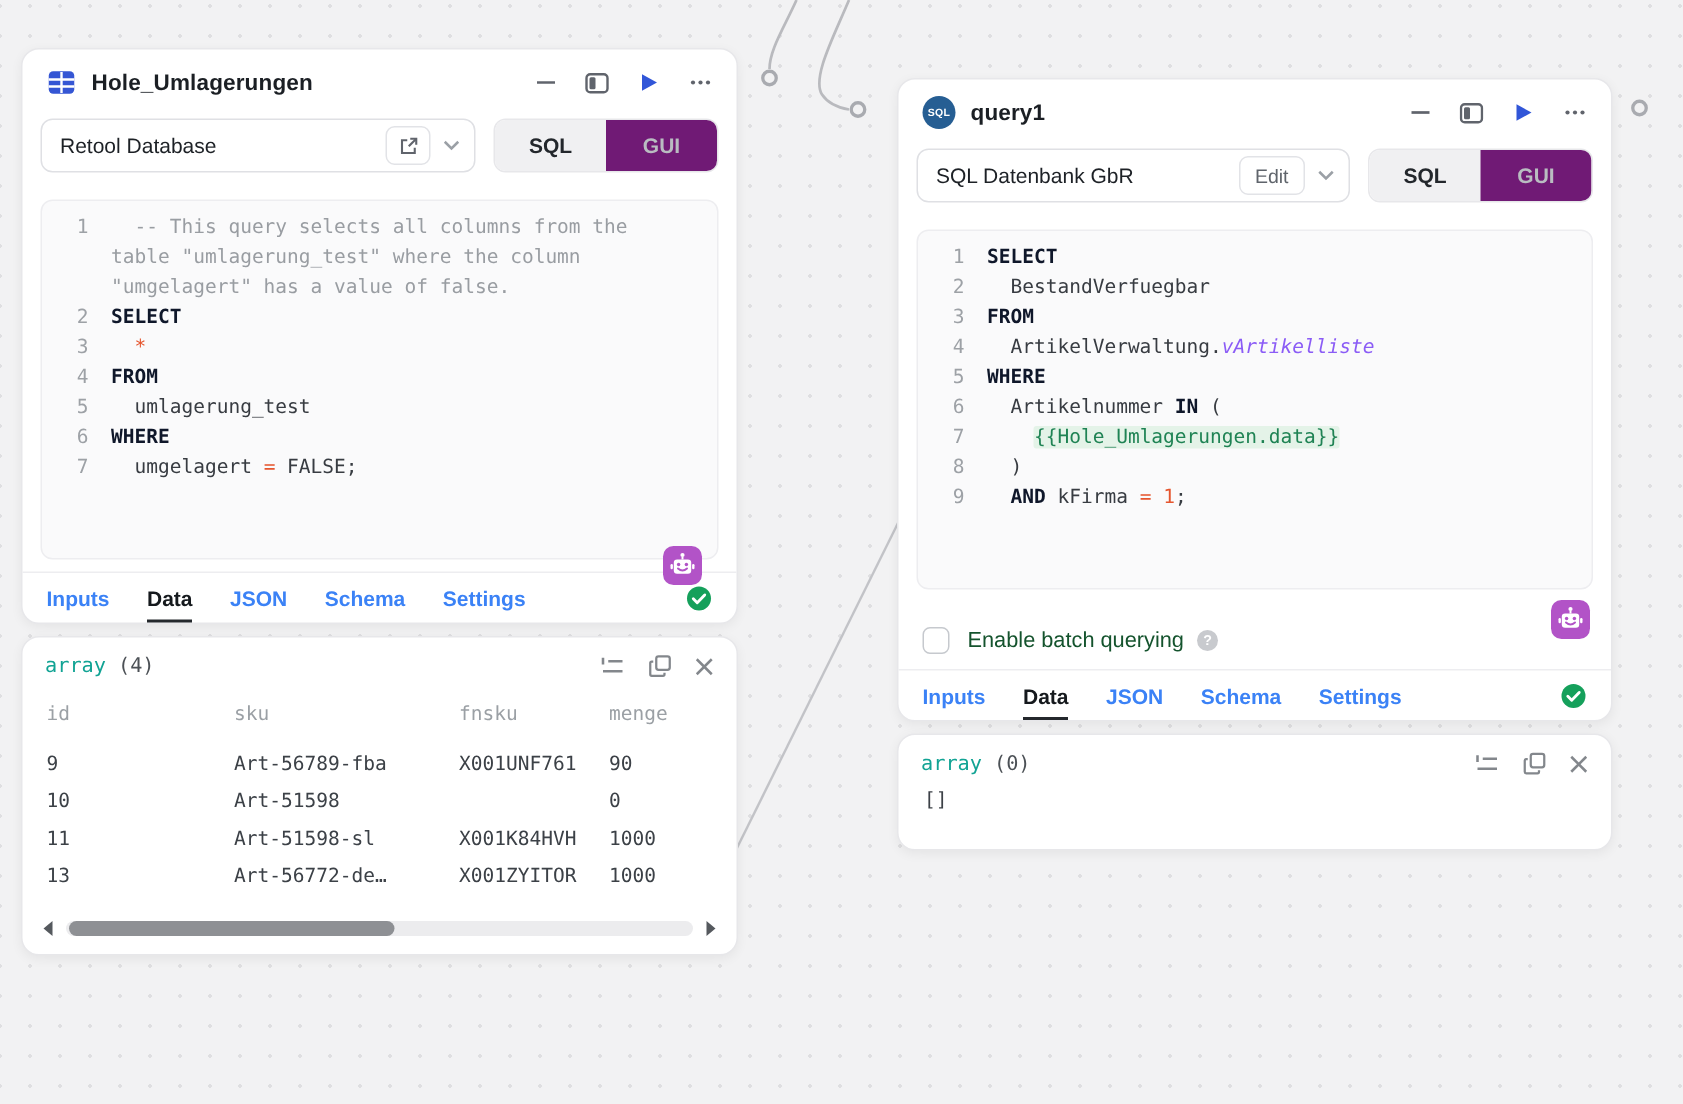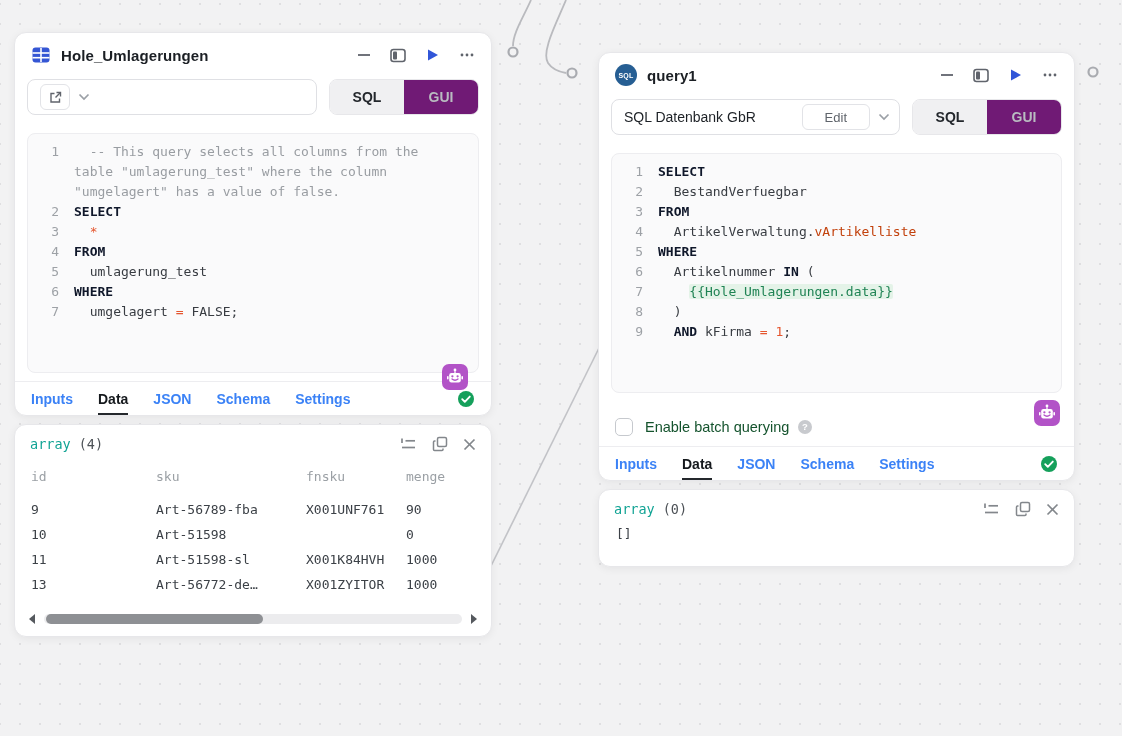--- a/index.html
+++ b/index.html
@@ -33,39 +33,39 @@
     font-size:7px; font-weight:bold; display:flex; align-items:center; justify-content:center; letter-spacing:.2px; }
 
   .resource-row { display:flex; align-items:center; gap:12px; margin:2px 12px 0; flex:none; }
   .resource-select { flex:1; height:36px; display:flex; align-items:center; gap:8px;
     border:1px solid #dfe0e4; border-radius:8px; background:#fff; padding:0 9px 0 12px;
     font-size:14px; color:#1d2126; }
   .resource-name { flex:1; white-space:nowrap; overflow:hidden; }
   .mini-btn { height:26px; display:flex; align-items:center; justify-content:center;
     border:1px solid #e2e3e7; border-radius:6px; background:#fff; }
   .icon-btn { width:30px; }
-  .edit-btn { padding:0 22px; font-size:13px; color:#5f646b; }
+  .edit-btn { padding:0 10px; font-size:13px; color:#5f646b; }
   .chev { color:#9ba0a6; display:flex; }
 
   .segmented { width:150px; height:36px; flex:none; border:1px solid #e7e7ea; border-radius:8px;
     display:flex; overflow:hidden; font-size:14px; font-weight:bold; background:#fff; }
   .seg { flex:1; display:flex; align-items:center; justify-content:center; color:#b9bcc1; background:#701a75; }
   .seg.active { background:#f0f0f2; color:#23272c; }
 
   .code-block { position:relative; margin:18px 12px 0; height:240px; flex:none;
     background:#fafafb; border:1px solid #ededf0; border-radius:8px;
     font:13px/20px "DejaVu Sans Mono", monospace; color:#383c42; padding:8px 0; overflow:hidden; }
   .code-line { display:flex; align-items:flex-start; }
   .gutter { flex:none; width:46px; text-align:right; padding-right:15px; color:#9da1a6; }
   .code-text { flex:1; white-space:pre-wrap; padding-right:12px; word-break:break-word; }
   .tok-kw  { color:#0f172a; font-weight:bold; }
   .tok-com { color:#999da2; }
   .tok-op  { color:#e5552e; }
   .tok-num { color:#e5552e; }
-  .tok-tbl { color:#c2410c; }
+  .tok-tbl { color:#8b5cf6;font-style:italic; }
   .tok-tpl { color:#1f8354; background:#e4f3e8; border-radius:2px; }
   .tok-plain { color:#383c42; }
 
   .ai-bot { width:26px; height:26px; border-radius:7px; background:#b253c7;
     display:flex; align-items:center; justify-content:center; }
   .ai-bot-in-code { position:absolute; right:10px; bottom:10px; }
 
   .batch-row { position:relative; display:flex; align-items:center; margin:22px 16px 0; flex:none; height:24px; }
   .checkbox { width:18px; height:18px; border:1.5px solid #c6c9ce; border-radius:5px; background:#fff; flex:none; }
   .batch-label { margin-left:12px; font-size:14.5px; color:#14532d; }
@@ -139,20 +139,21 @@
         <svg width="16" height="14" viewBox="0 0 16 14">
           <circle cx="3" cy="7" r="1.4" fill="#60646c"></circle>
             <circle cx="8" cy="7" r="1.4" fill="#60646c"></circle>
             <circle cx="13" cy="7" r="1.4" fill="#60646c"></circle>
         </svg>
       </span>
     </div>
 
     <div class="resource-row">
       <div class="resource-select">
+        <span class="resource-name">Retool Database</span>
         <span class="mini-btn icon-btn">
           <svg width="13" height="13" viewBox="0 0 13 13">
             <path d="M10.5,7.5 V11 H2 V2.5 H5.5" fill="none" stroke="#60646c" stroke-width="1.4"></path>
             <path d="M7.5,1.5 H11.5 V5.5" fill="none" stroke="#60646c" stroke-width="1.4"></path>
             <line x1="11.2" y1="1.8" x2="6.5" y2="6.5" stroke="#60646c" stroke-width="1.4"></line>
           </svg>
         </span>
         <span class="chev">
           <svg width="12" height="8" viewBox="0 0 12 8">
               <path d="M1.5,1.5 L6,6 L10.5,1.5" fill="none" stroke="#9ba0a6" stroke-width="1.7"></path>

